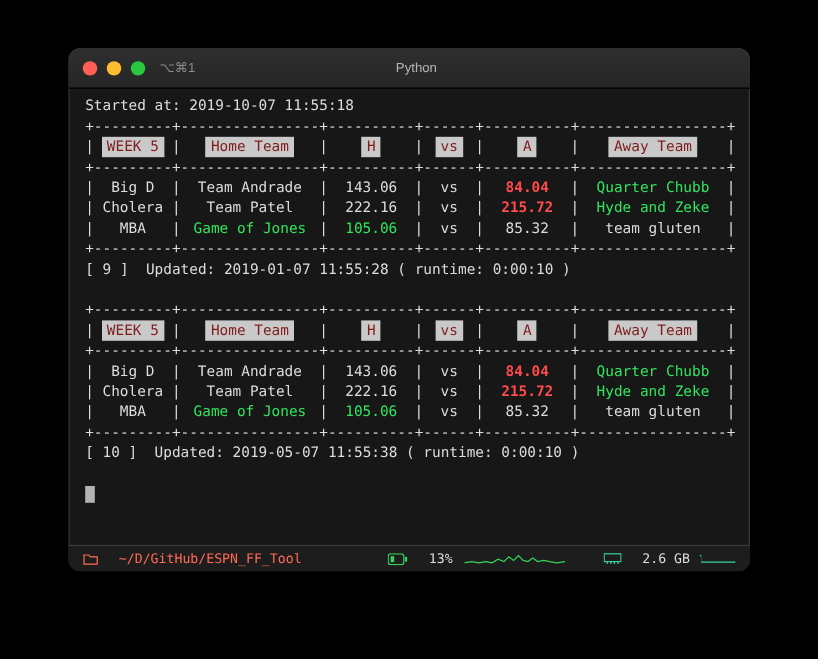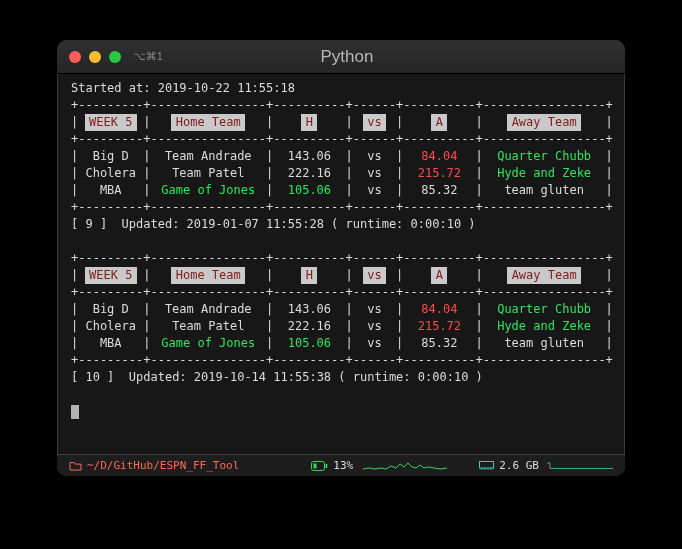--- a/index.html
+++ b/index.html
@@ -12,37 +12,37 @@
   .titlebar { flex:none; height:34px; background:linear-gradient(#2f2f2f,#262626);
               border-bottom:1px solid #000; display:flex; align-items:center; position:relative; }
   .lights { display:flex; gap:8px; margin-left:12px; }
   .light { width:12px; height:12px; border-radius:50%; }
   .l-close { background:var(--light_red); }
   .l-min   { background:var(--light_yellow); }
   .l-zoom  { background:var(--light_green); }
   .shortcut { color:#8a8a8a; font-size:11px; margin-left:12px;
               font-family:"Liberation Sans", sans-serif; }
   .title { position:absolute; left:12px; right:0; text-align:center; color:#b6b6b6;
-           font-size:17px; font-family:"Liberation Sans", sans-serif; pointer-events:none; }
+           font-size:11px; font-family:"Liberation Sans", sans-serif; pointer-events:none; }
   .screen { flex:1; padding:6px 14px 0; font-size:12px; line-height:17px;
             color:#dcdcdc; overflow:hidden; }
   .line  { white-space:pre; height:17px; }
   .blank { height:17px; }
   .trow  { display:flex; height:17px; }
   .pipe  { flex:none; width:1ch; text-align:center; }
   .cell  { flex:none; text-align:center; }
   .c0{width:9ch} .c1{width:16ch} .c2{width:10ch} .c3{width:6ch} .c4{width:10ch} .c5{width:17ch}
   .hbadge { display:inline-block; background:var(--header_badge_bg); color:#7f1d1d; padding:0 .6ch; }
-  .red   { color:var(--score_red); }
+  .red   { color:var(--score_red);font-weight:bold; }
   .green { color:var(--score_green); }
   .cursor { display:inline-block; width:8px; height:14px; background:#b3b3b3;
             vertical-align:middle; margin-top:1px; }
   .statusbar { flex:none; height:22px; background:#1d1d1d; border-top:1px solid #3c3c3c;
                display:flex; align-items:center; padding:0 12px; font-size:11px; color:#dcdcdc; }
-  .sb-item { display:flex; align-items:center; gap:5px; }
+  .sb-item { display:flex; align-items:center; gap:17px; }
   .sb-path span { color:var(--path_orange); }
   .sb-cpu { margin-left:72px; }
   .sb-spark { margin-left:10px; }
   .sb-mem { margin-left:32px; }
   .sb-bar { flex:1; margin-left:8px; height:14px; }
   .stroke-green  { stroke:var(--graph_green); fill:none; stroke-width:1; }
   .fill-green    { fill:var(--graph_green); }
   .stroke-teal   { stroke:var(--mem_teal); fill:none; stroke-width:1; }
   .stroke-orange { stroke:var(--path_orange); fill:none; stroke-width:1; }
 </style>
@@ -56,21 +56,21 @@
       <span class="light l-close"></span>
       <span class="light l-min"></span>
       <span class="light l-zoom"></span>
     </div>
     <span class="shortcut">⌥⌘1</span>
     <div class="title">Python</div>
   </div>
 
   <div class="screen">
 
-    <div class="line">Started at: 2019-10-22 11:55:18</div>
+    <div class="line">Started at: 2019-10-07 11:55:18</div>
 
     <div>
       <div class="line">+---------+----------------+----------+------+----------+-----------------+</div>
       <div class="trow">
         <span class="pipe">|</span>
         <span class="cell c0"><span class="hbadge">WEEK 5</span></span>
         <span class="pipe">|</span>
         <span class="cell c1"><span class="hbadge">Home Team</span></span>
         <span class="pipe">|</span>
         <span class="cell c2"><span class="hbadge">H</span></span>
@@ -201,21 +201,21 @@
         <span class="pipe">|</span>
         <span class="cell c4">85.32</span>
         <span class="pipe">|</span>
         <span class="cell c5">team gluten</span>
         <span class="pipe">|</span>
       </div>
 
       <div class="line">+---------+----------------+----------+------+----------+-----------------+</div>
     </div>
 
-    <div class="line">[ 10 ]  Updated: 2019-10-14 11:55:38 ( runtime: 0:00:10 )</div>
+    <div class="line">[ 10 ]  Updated: 2019-05-07 11:55:38 ( runtime: 0:00:10 )</div>
     <div class="line blank"></div>
     <div class="line"><span class="cursor"></span></div>
 
   </div>
 
   <div class="statusbar">
     <div class="sb-item sb-path">
       <svg width="13" height="11" viewBox="0 0 13 11">
         <path class="stroke-orange" d="M1 2.5 h4 l1.2 1.6 H12 v6 H1 z"></path>
       </svg>

